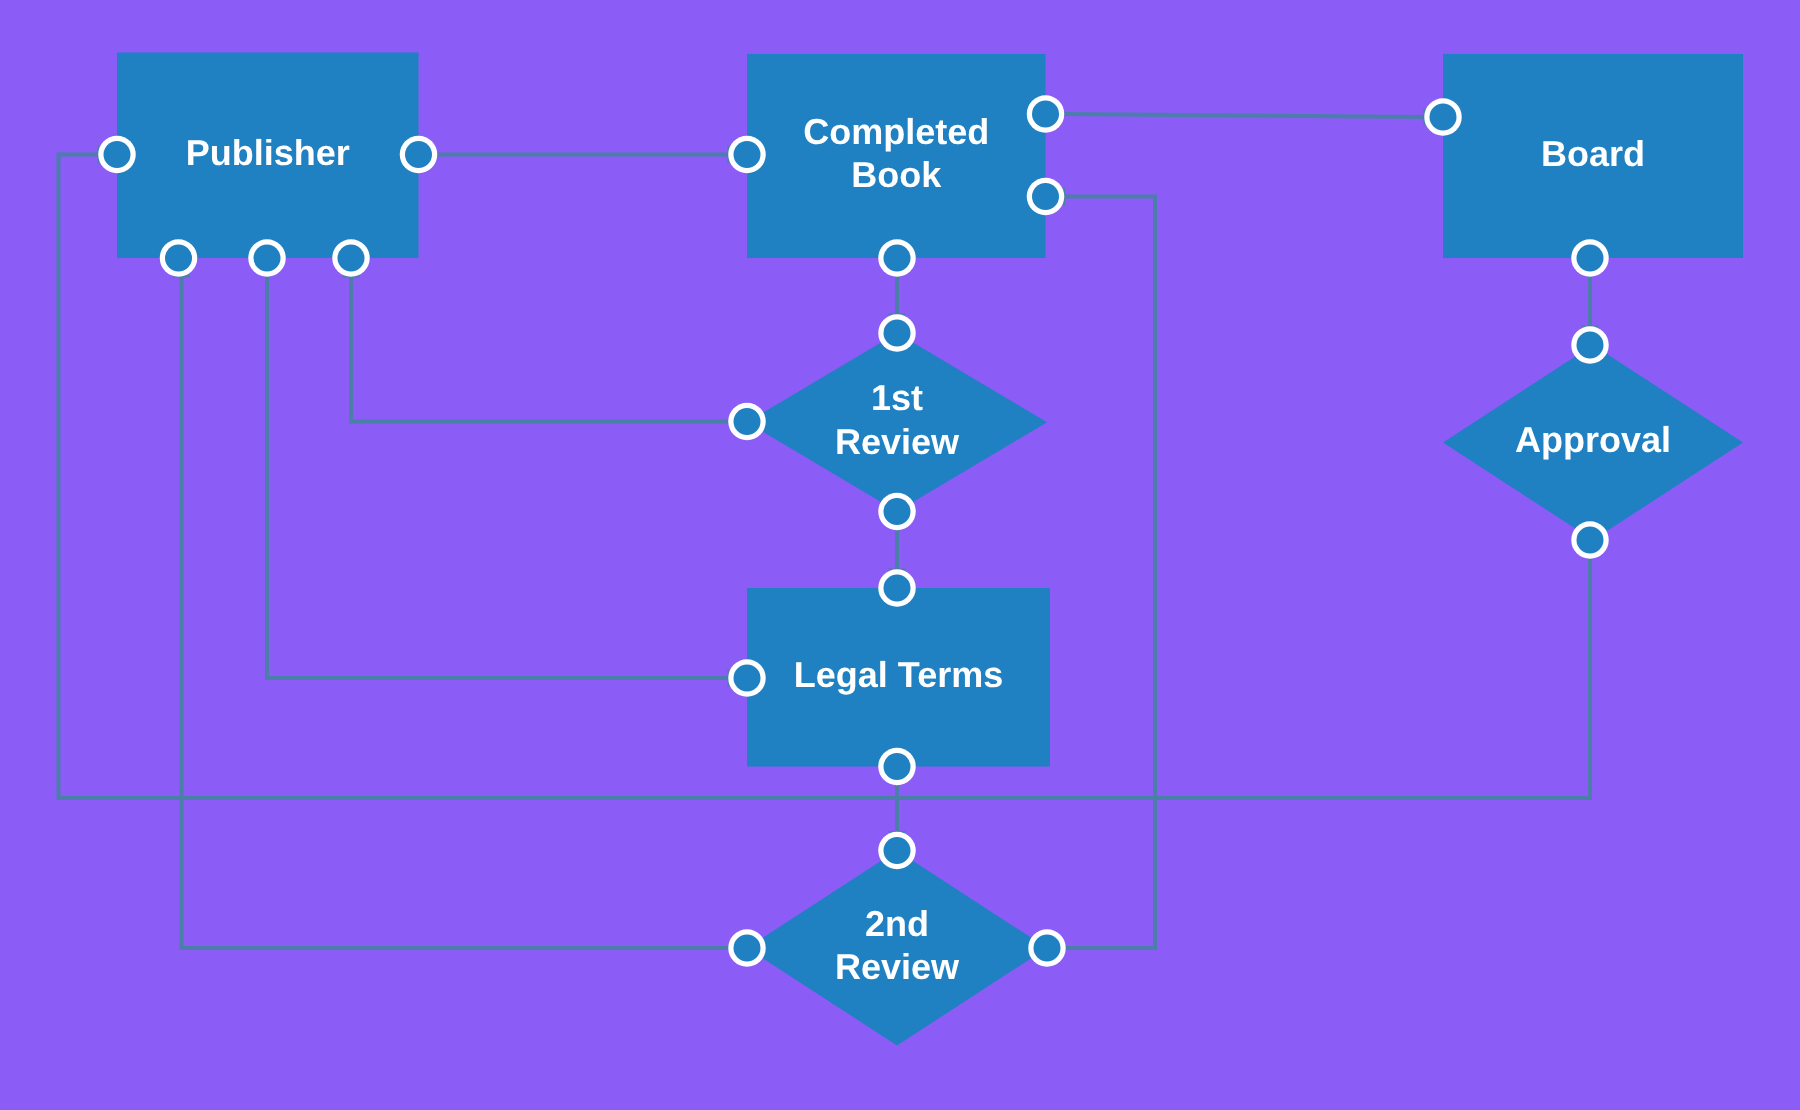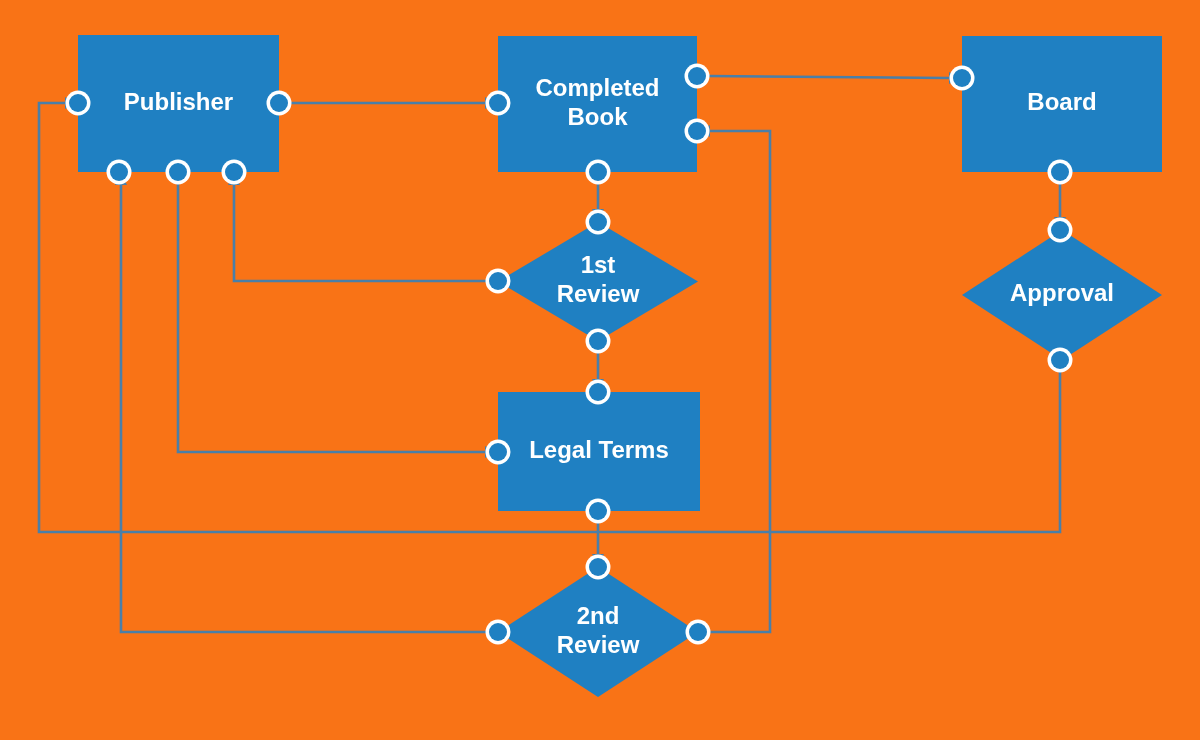--- a/index.html
+++ b/index.html
@@ -8,21 +8,21 @@
     padding: 0;
     background: #ffffff;
   }
   body {
     font-family: "Liberation Sans", sans-serif;
   }
   #canvas-wrap {
     position: relative;
     width: 1200px;
     height: 740px;
-    background: #f97316;
+    background: #8b5cf6;
     overflow: hidden;
   }
   #diagram-svg {
     position: absolute;
     top: 0;
     left: 0;
     width: 1200px;
     height: 740px;
     display: block;
   }

